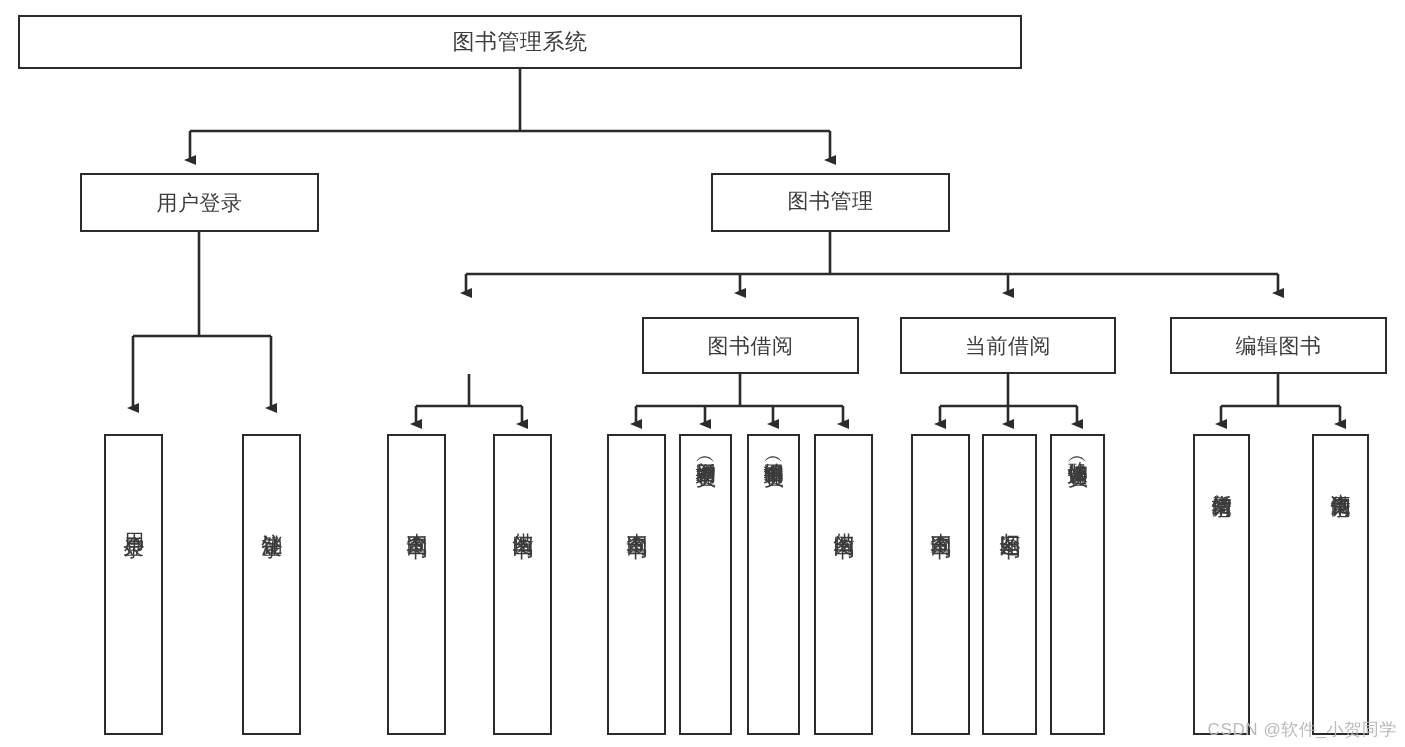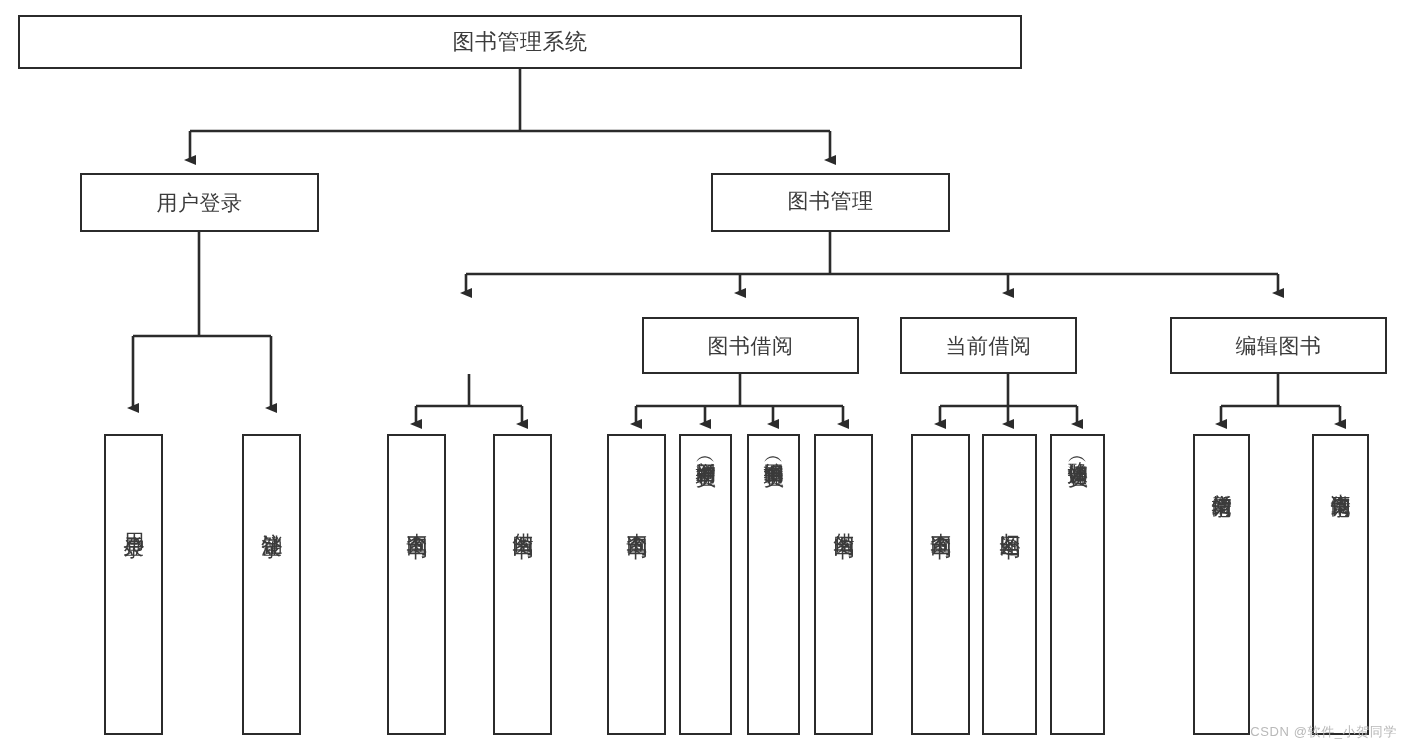--- a/index.html
+++ b/index.html
@@ -7,21 +7,21 @@
   #canvas{position:relative;width:1405px;height:747px;background:#ffffff;overflow:hidden;}
   svg.wires{position:absolute;left:0;top:0;width:1405px;height:747px;pointer-events:none;}
   .node{position:absolute;box-sizing:border-box;border:2.5px solid #2b2b2b;background:#ffffff;
         display:flex;align-items:center;justify-content:center;color:#3b3b3b;}
   .node .lbl{font-size:21px;line-height:1.12;letter-spacing:.5px;white-space:nowrap;}
   .node.vert{align-items:flex-start;justify-content:center;padding-top:16px;}
   .node.vert .lbl{writing-mode:vertical-rl;text-orientation:upright;font-size:21px;
         line-height:1.18;letter-spacing:2px;white-space:nowrap;}
   .node.vert.tall .lbl{font-size:20px;letter-spacing:1px;}
   #root.node .lbl{font-size:22px;}
-  .watermark{position:absolute;right:8px;bottom:6px;color:#b9b9b9;font-size:13px;
+  .watermark{position:absolute;right:8px;bottom:6px;color:#b9b9b9;font-size:17px;
         letter-spacing:.6px;white-space:nowrap;}
 </style>
 </head>
 <body>
 
 <div id="canvas">
 
   <svg class="wires" viewBox="0 0 1405 747" xmlns="http://www.w3.org/2000/svg">
     <defs>
       <marker id="arrow" markerWidth="12" markerHeight="12" refX="5" refY="6" orient="auto" markerUnits="userSpaceOnUse">
@@ -79,21 +79,21 @@
   <div class="node" style="left:80px;top:173px;width:239px;height:59px;">
     <span class="lbl">用户登录</span>
   </div>
   <div class="node" style="left:711px;top:173px;width:239px;height:59px;font-family:Liberation Mono, monospace;">
     <span class="lbl">图书管理</span>
   </div>
 
   <div class="node" style="left:632px;top:317px;width:217px;height:57px;margin-left:10px;">
     <span class="lbl">图书借阅</span>
   </div>
-  <div class="node" style="left:900px;top:317px;width:177px;height:57px;">
+  <div class="node" style="left:900px;top:317px;width:216px;height:57px;">
     <span class="lbl">当前借阅</span>
   </div>
   <div class="node" style="left:1170px;top:317px;width:217px;height:57px;">
     <span class="lbl">编辑图书</span>
   </div>
 
   <div class="node vert" style="left:104px;top:434px;width:59px;height:301px;padding-top:80px;">
     <span class="lbl">用户登录</span>
   </div>
   <div class="node vert" style="left:242px;top:434px;width:59px;height:301px;padding-top:80px;">

